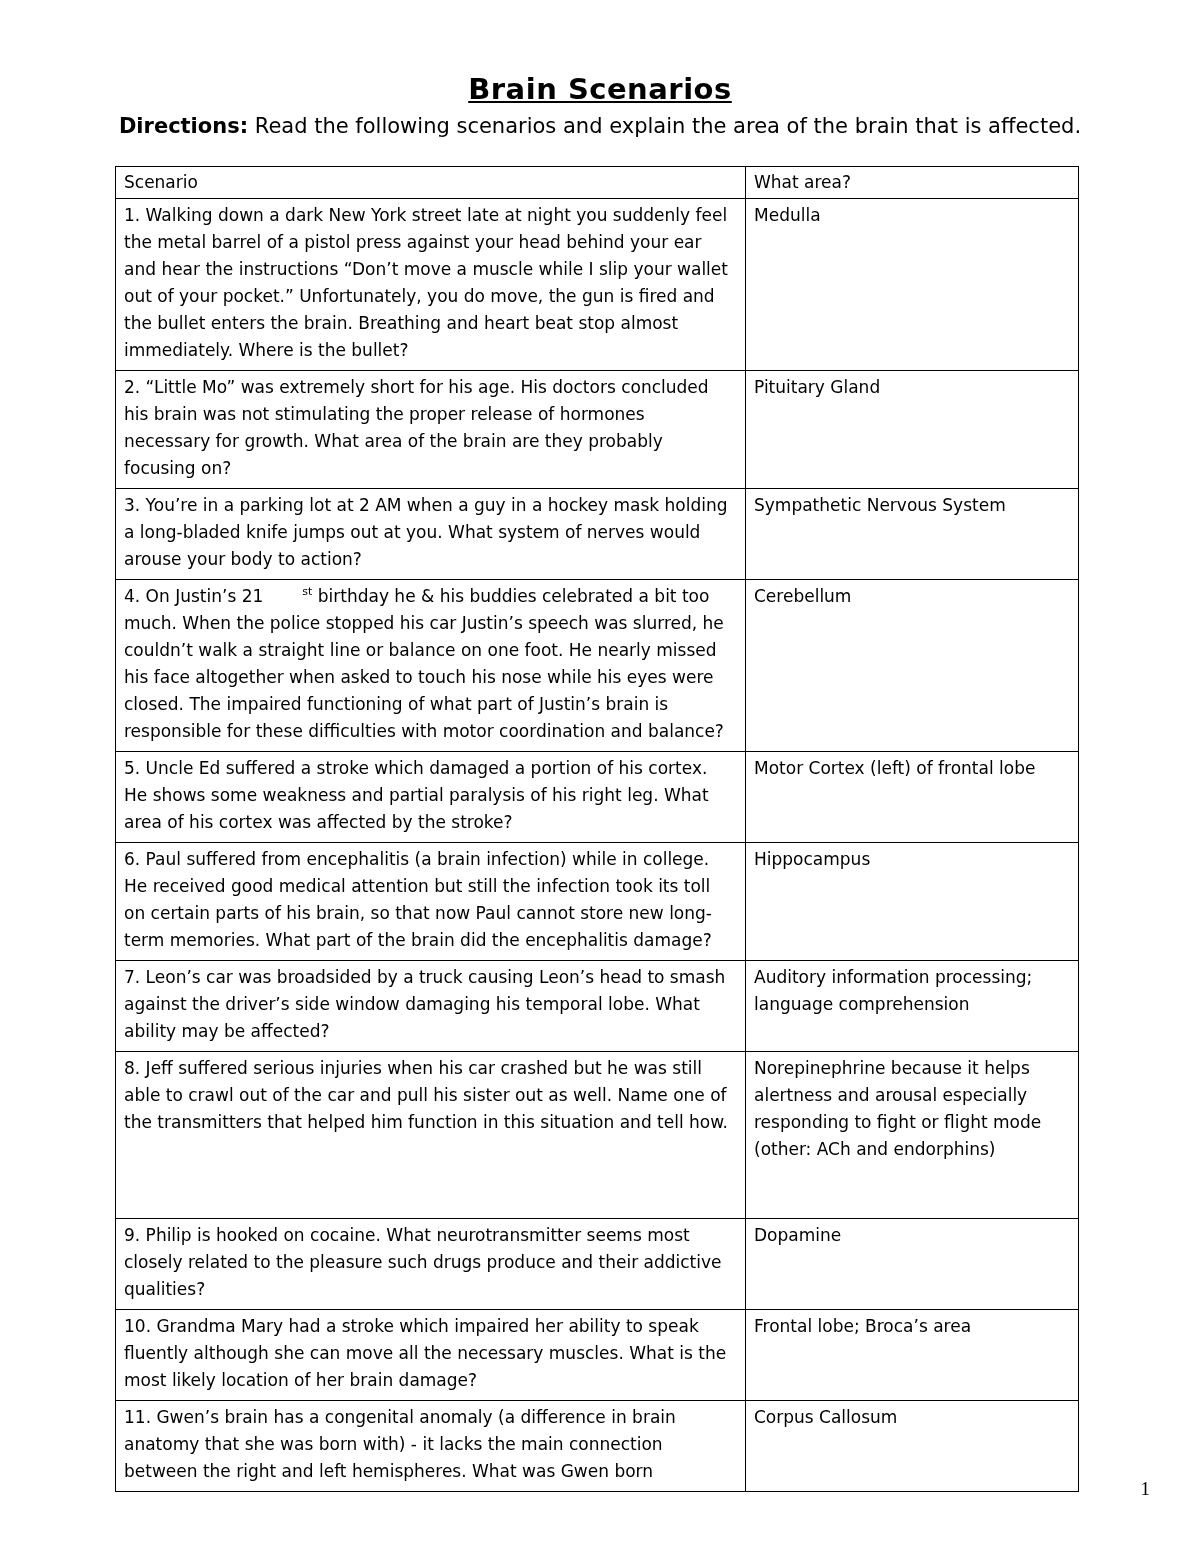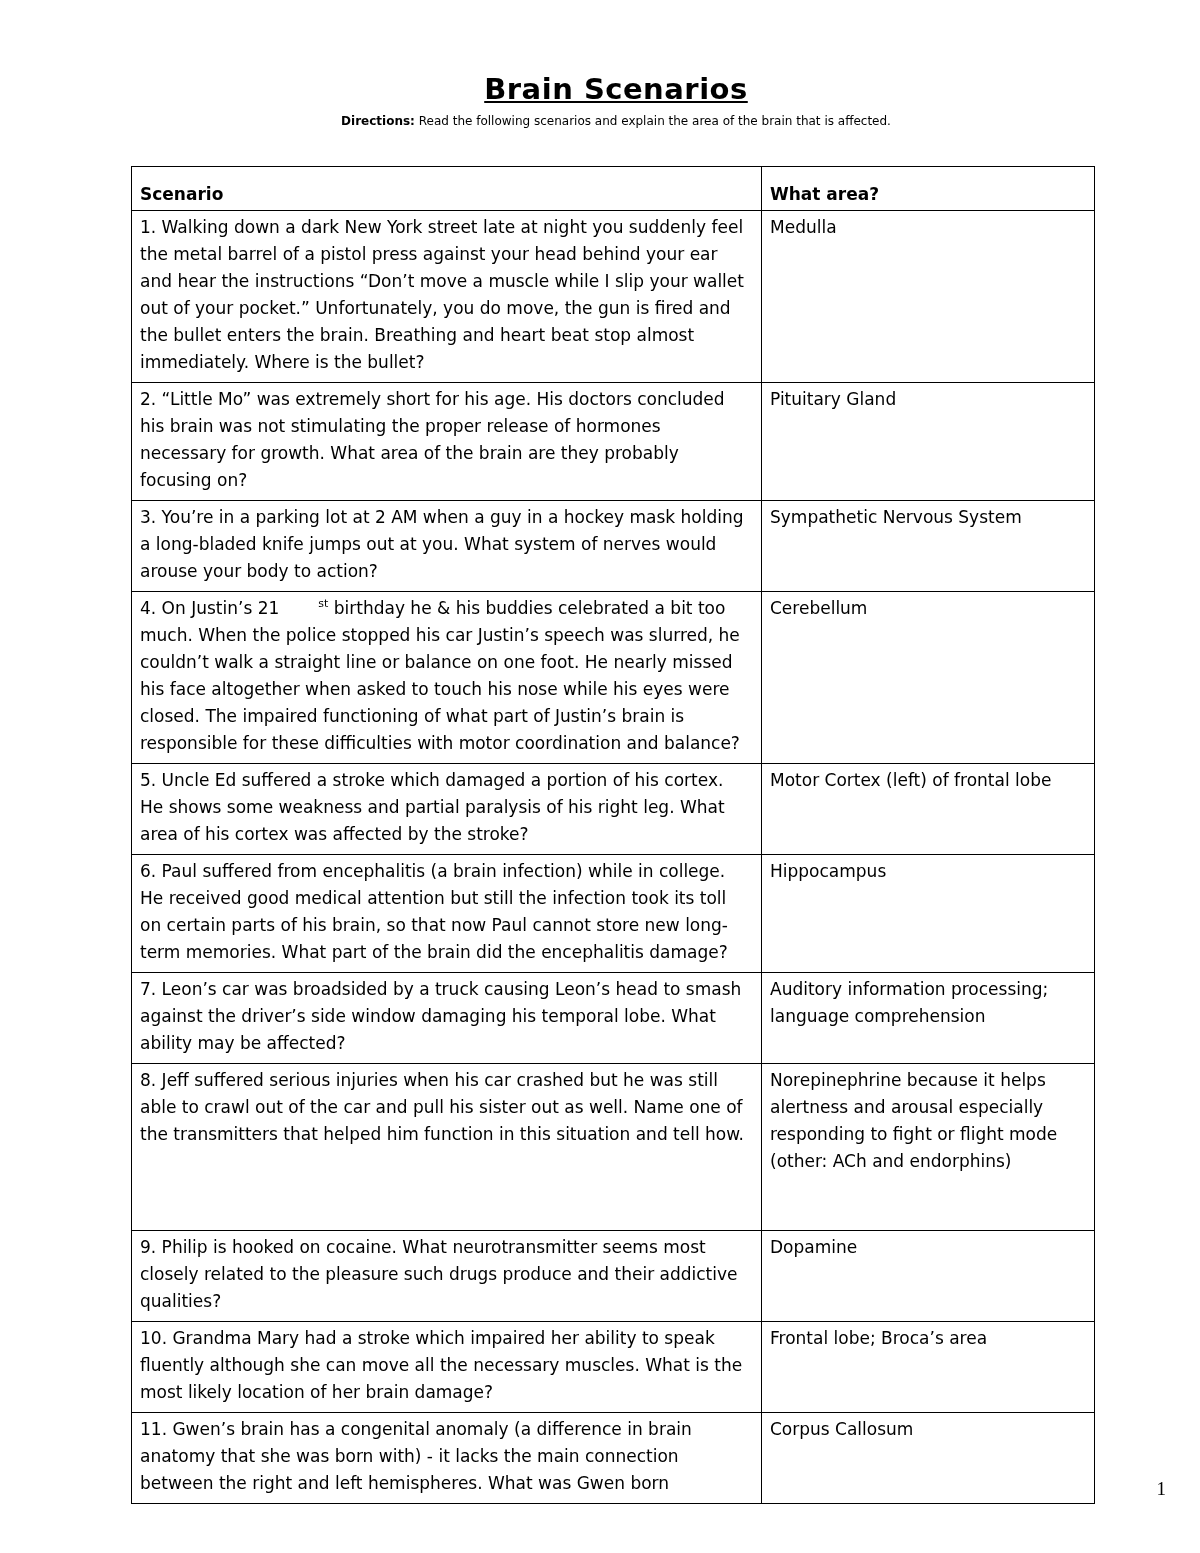--- a/index.html
+++ b/index.html
@@ -10,64 +10,64 @@
   body {
     width: 1200px;
     height: 1553px;
     position: relative;
     overflow: hidden;
     font-family: "DejaVu Sans", "Liberation Sans", sans-serif;
     color: #000000;
   }
   .page {
     position: absolute;
-    top: 0; left: 16px;
+    top: 0; left: 0;
     width: 955px;
     height: 1553px;
   }
   .doc-title {
     position: absolute;
     top: 72px;
     left: 0;
     width: 1200px;
     text-align: center;
     font-size: 29px;
     font-weight: bold;
     text-decoration: underline;
     letter-spacing: 0.5px;
   }
   .directions {
     position: absolute;
     top: 114px;
     left: 0;
     width: 1200px;
     text-align: center;
-    font-size: 12px;
+    font-size: 21px;
   }
   .directions .dir-label { font-weight: bold; }
   .scenario-table {
     position: absolute;
     top: 166px;
     left: 115px;
     width: 963px;
     border-collapse: collapse;
     table-layout: fixed;
     font-size: 17px;
     line-height: 27px;
   }
   .scenario-table td, .scenario-table th {
     border: 1.5px solid #000000;
     vertical-align: top;
     text-align: left;
     padding: 3px 10px 6px 8px;
     word-wrap: break-word;
   }
   .scenario-table th {
-    font-weight: bold;
-    padding-top: 14px;
+    font-weight: normal;
+    padding-top: 2px;
     padding-bottom: 2px;
   }
   col.col-scenario { width: 630px; }
   col.col-area { width: 333px; }
   tr.tall td { padding-bottom: 55px; }
   sup {
     font-size: 11px;
     line-height: 0;
     vertical-align: super;
     margin-left: 39px;

